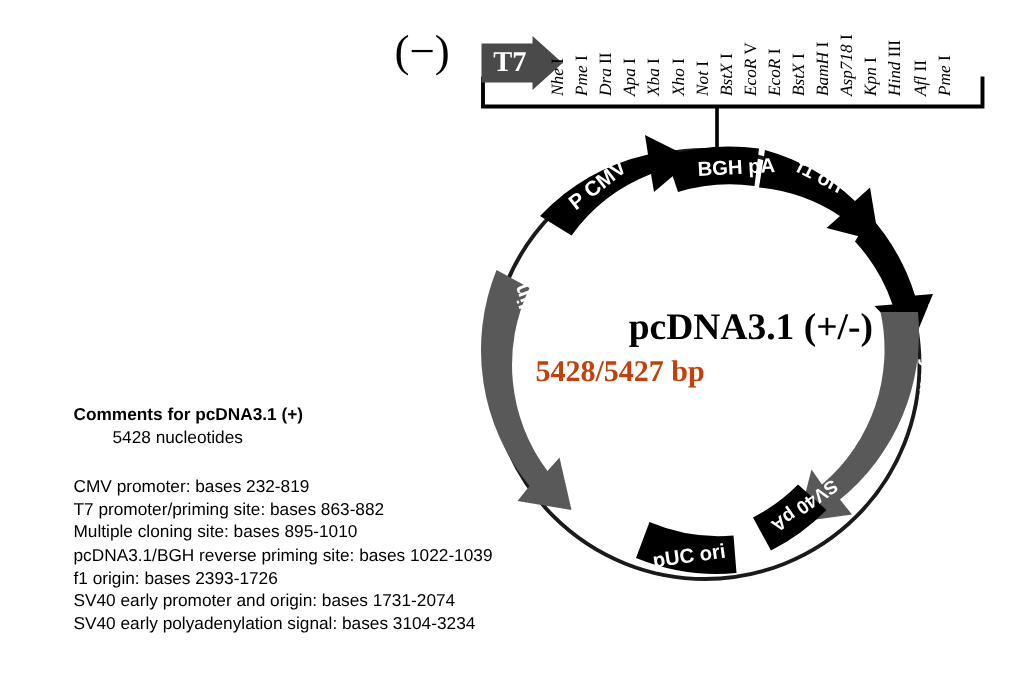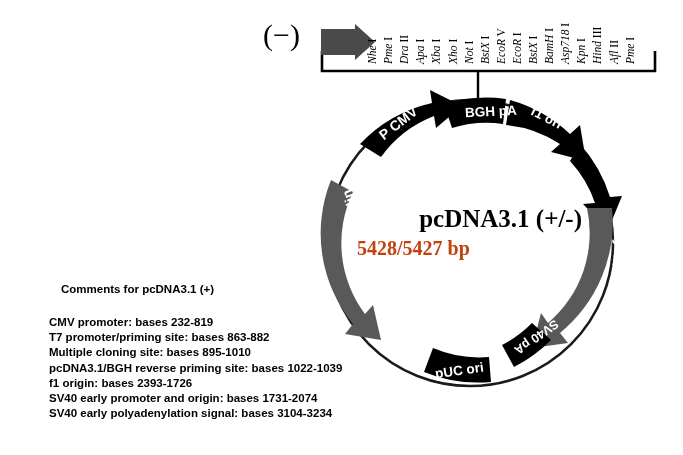--- a/index.html
+++ b/index.html
@@ -56,31 +56,31 @@
     font-family:"Liberation Serif", serif;font-weight:700;font-size:20px;
     color:#c2410c;line-height:22px;
   }
 
   
   .comments{
     position:absolute;left:49px;top:270px;width:330px;
   }
   .comments-head{
     font-family:"Liberation Sans", sans-serif;font-weight:700;font-size:11.5px;
-    color:#000;line-height:15px;margin:12px;
+    color:#000;line-height:15px;margin:0;
   }
   .comments-sub{
     font-family:"Liberation Sans", sans-serif;font-weight:400;font-size:11.5px;
     color:#000;line-height:15px;margin:0 0 0 26px;
   }
   .comments-list{
     margin:18px 0 0 0;padding:0;list-style:none;
   }
   .comments-list li{
-    font-family:"Liberation Sans", sans-serif;font-weight:700;font-size:11.5px;
+    font-family:"Liberation Sans", sans-serif;font-weight:400;font-size:11.5px;
     color:#000;line-height:15.2px;white-space:nowrap;
   }
 </style>
 </head>
 <body>
 
 <div id="stage">
 
   <svg id="svgmap" viewBox="0 0 683 455">
     <defs>
@@ -144,20 +144,23 @@
     <g>
       <path d="M331,180
                A143,143 0 0 0 353,324
                L345,334 L381,340 L373,305 L365,314
                A118,118 0 0 1 353,192 Z" fill="#595959"></path>
     </g>
   </svg>
 
   <div class="minus-label">(−)</div>
 
+  <div class="t7-wrap">
+    <div class="t7-text">T7</div>
+  </div>
 
   <div class="enz-row" id="enz-row">
       <div class="enz" style="left: 0px;"><span>Nhe</span><span class="rm"> I</span></div>
       <div class="enz" style="left: 16.1px;"><span>Pme</span><span class="rm"> I</span></div>
       <div class="enz" style="left: 32.2px;"><span>Dra</span><span class="rm"> II</span></div>
       <div class="enz" style="left: 48.3px;"><span>Apa</span><span class="rm"> I</span></div>
       <div class="enz" style="left: 64.4px;"><span>Xba</span><span class="rm"> I</span></div>
       <div class="enz" style="left: 80.5px;"><span>Xho</span><span class="rm"> I</span></div>
       <div class="enz" style="left: 96.6px;"><span>Not</span><span class="rm"> I</span></div>
       <div class="enz" style="left: 112.7px;"><span>BstX</span><span class="rm"> I</span></div>
@@ -186,20 +189,21 @@
 
   <div class="feat-label" style="left:435px;top:363px;font-size:13.5px;transform:rotate(-8deg);">pUC ori</div>
 
   <div class="feat-label" style="left:325px;top:213px;font-size:13.5px;transform:rotate(250deg);">Ampicillin</div>
 
   <div class="center-title">pcDNA3.1 (+/-)</div>
   <div class="center-sub">5428/5427 bp</div>
 
   <div class="comments">
     <p class="comments-head">Comments for pcDNA3.1 (+)</p>
+    <p class="comments-sub">5428 nucleotides</p>
     <ul class="comments-list" id="comments-list">
         <li>CMV promoter: bases 232-819</li>
         <li>T7 promoter/priming site: bases 863-882</li>
         <li>Multiple cloning site: bases 895-1010</li>
         <li>pcDNA3.1/BGH reverse priming site: bases 1022-1039</li>
         <li>f1 origin: bases 2393-1726</li>
         <li>SV40 early promoter and origin: bases 1731-2074</li>
         <li>SV40 early polyadenylation signal: bases 3104-3234</li>
       </ul>
   </div>

